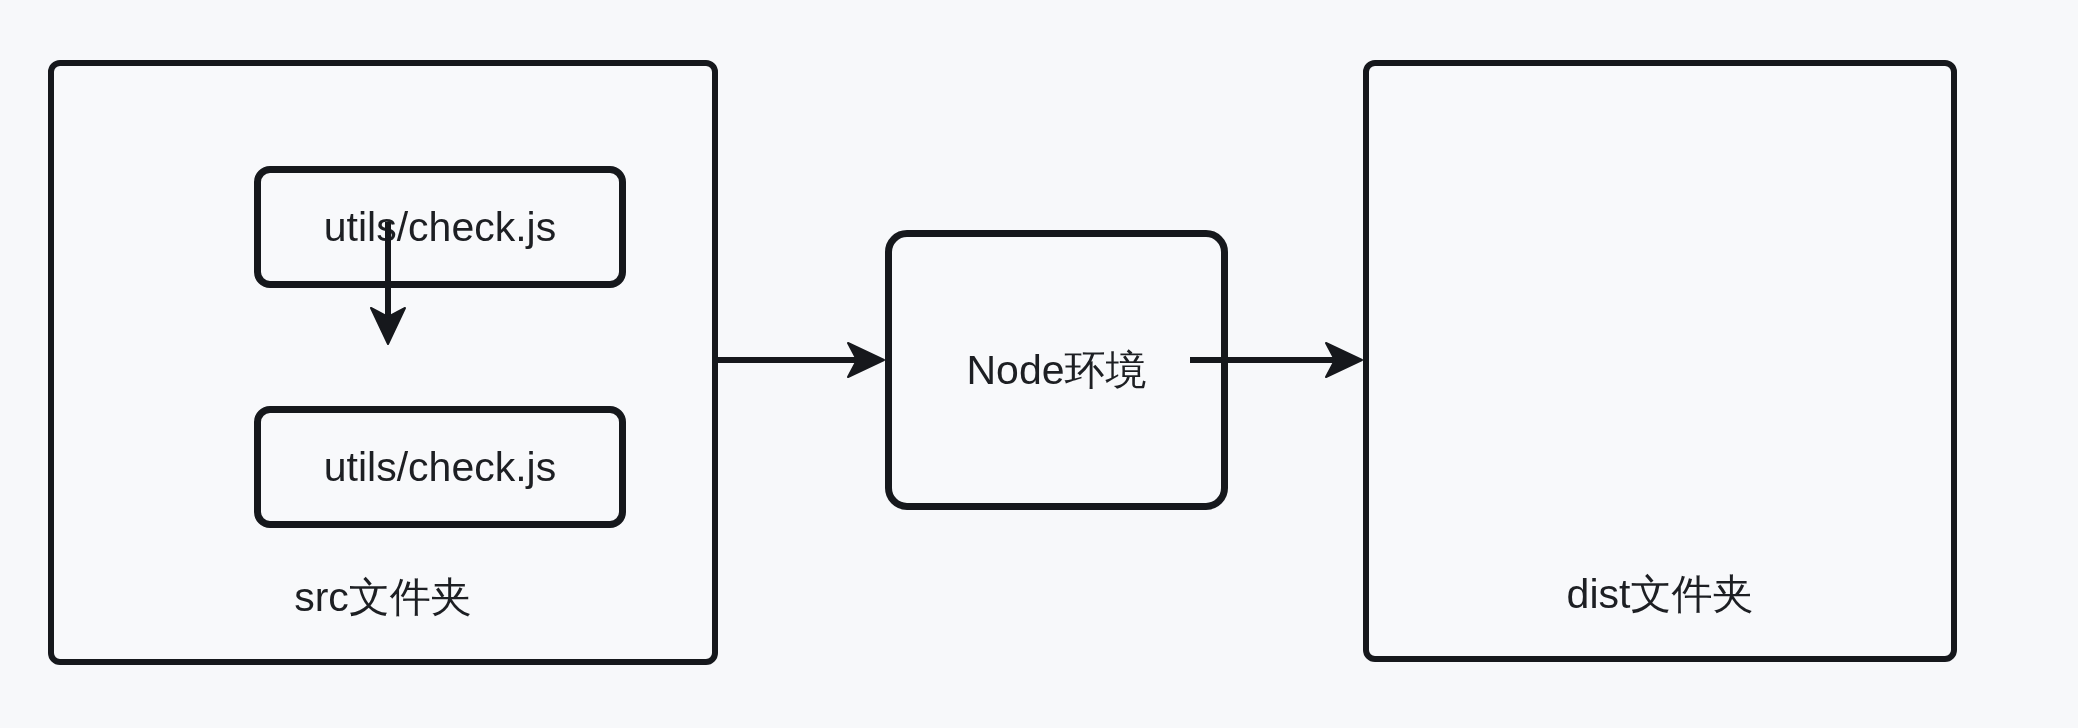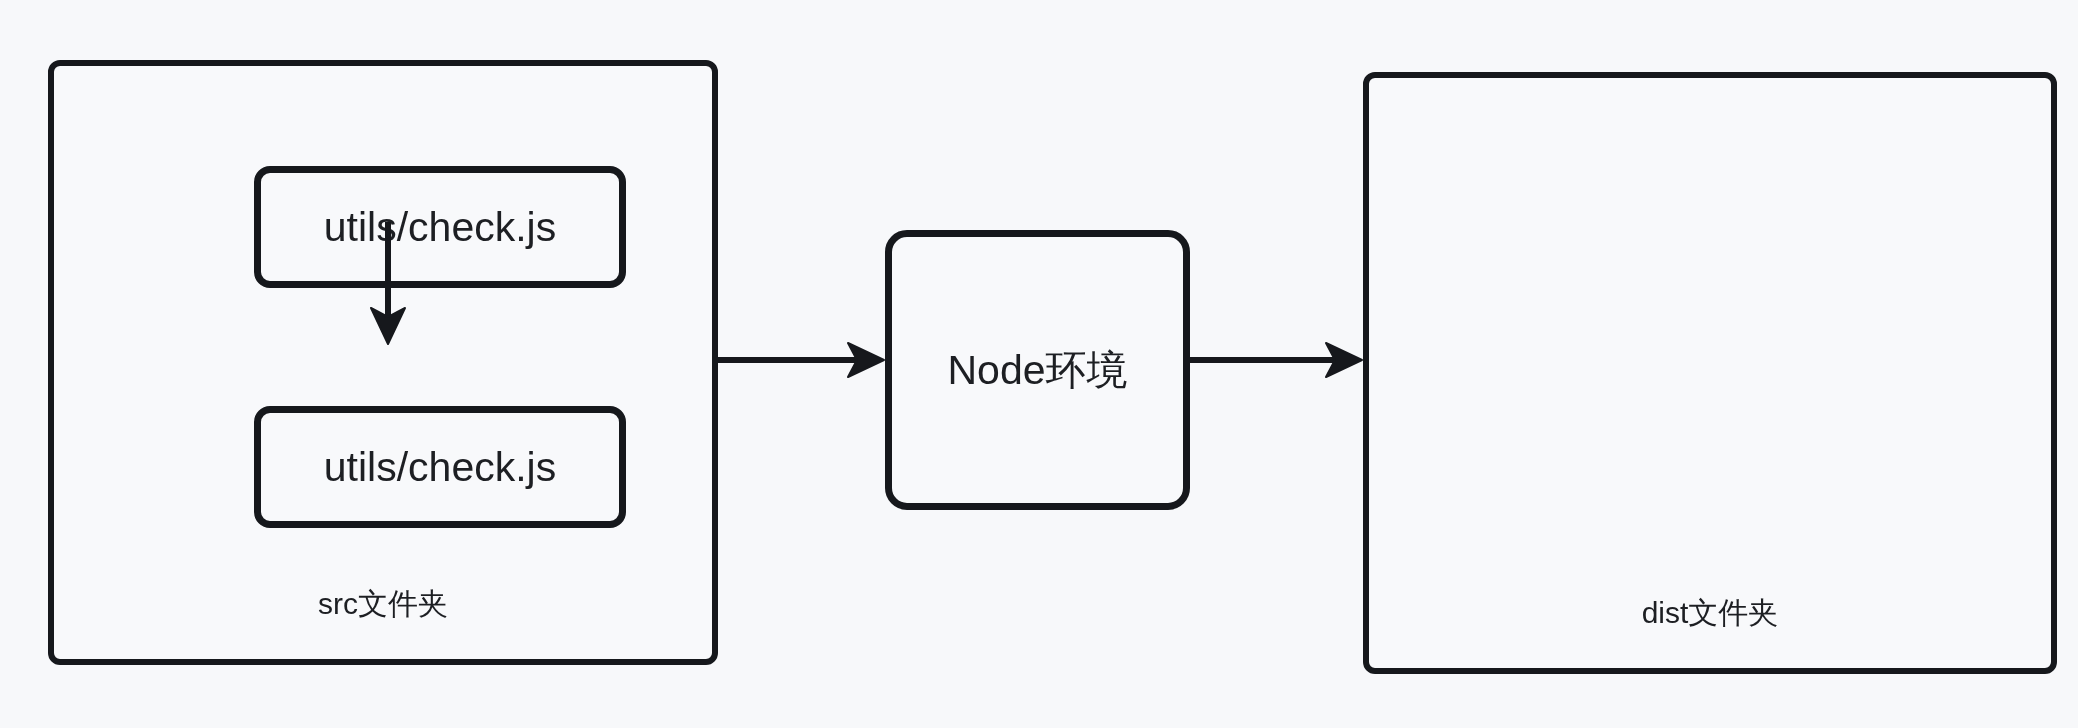--- a/index.html
+++ b/index.html
@@ -23,29 +23,29 @@
 
   
   .group-box {
     position: absolute;
     box-sizing: border-box;
     border: 6px solid #16181c;
     border-radius: 12px;
     background: #f8f9fb;
   }
   #group-src   { left: 48px;   top: 60px; width: 670px; height: 605px; }
-  #group-dist  { left: 1363px; top: 72px; width: 694px; height: 602px; }
+  #group-dist  { left: 1363px; top: 60px; width: 594px; height: 602px; }
 
   .group-label {
     position: absolute;
     left: 0;
     right: 0;
     bottom: 38px;
     text-align: center;
-    font-size: 30px;
+    font-size: 41px;
     line-height: 1.15;
     color: #1d1f23;
     white-space: nowrap;
   }
 
   
   .node-box {
     position: absolute;
     box-sizing: border-box;
     border: 7px solid #16181c;
@@ -55,21 +55,21 @@
     align-items: center;
     justify-content: center;
     text-align: center;
     color: #1d1f23;
     font-size: 41px;
     line-height: 1.22;
   }
 
   #node-check-top    { left: 200px;  top: 100px; width: 372px; height: 122px; }
   #node-check-bottom { left: 200px;  top: 340px; width: 372px; height: 122px; }
-  #node-build        { left: 885px;  top: 230px; width: 305px; height: 280px; border-radius: 22px; }
+  #node-build        { left: 885px;  top: 230px; width: 343px; height: 280px; border-radius: 22px; }
 
   .node-text { display: block; }
 
   
   #connector-layer {
     position: absolute;
     left: 0;
     top: 0;
     width: 2078px;
     height: 728px;

